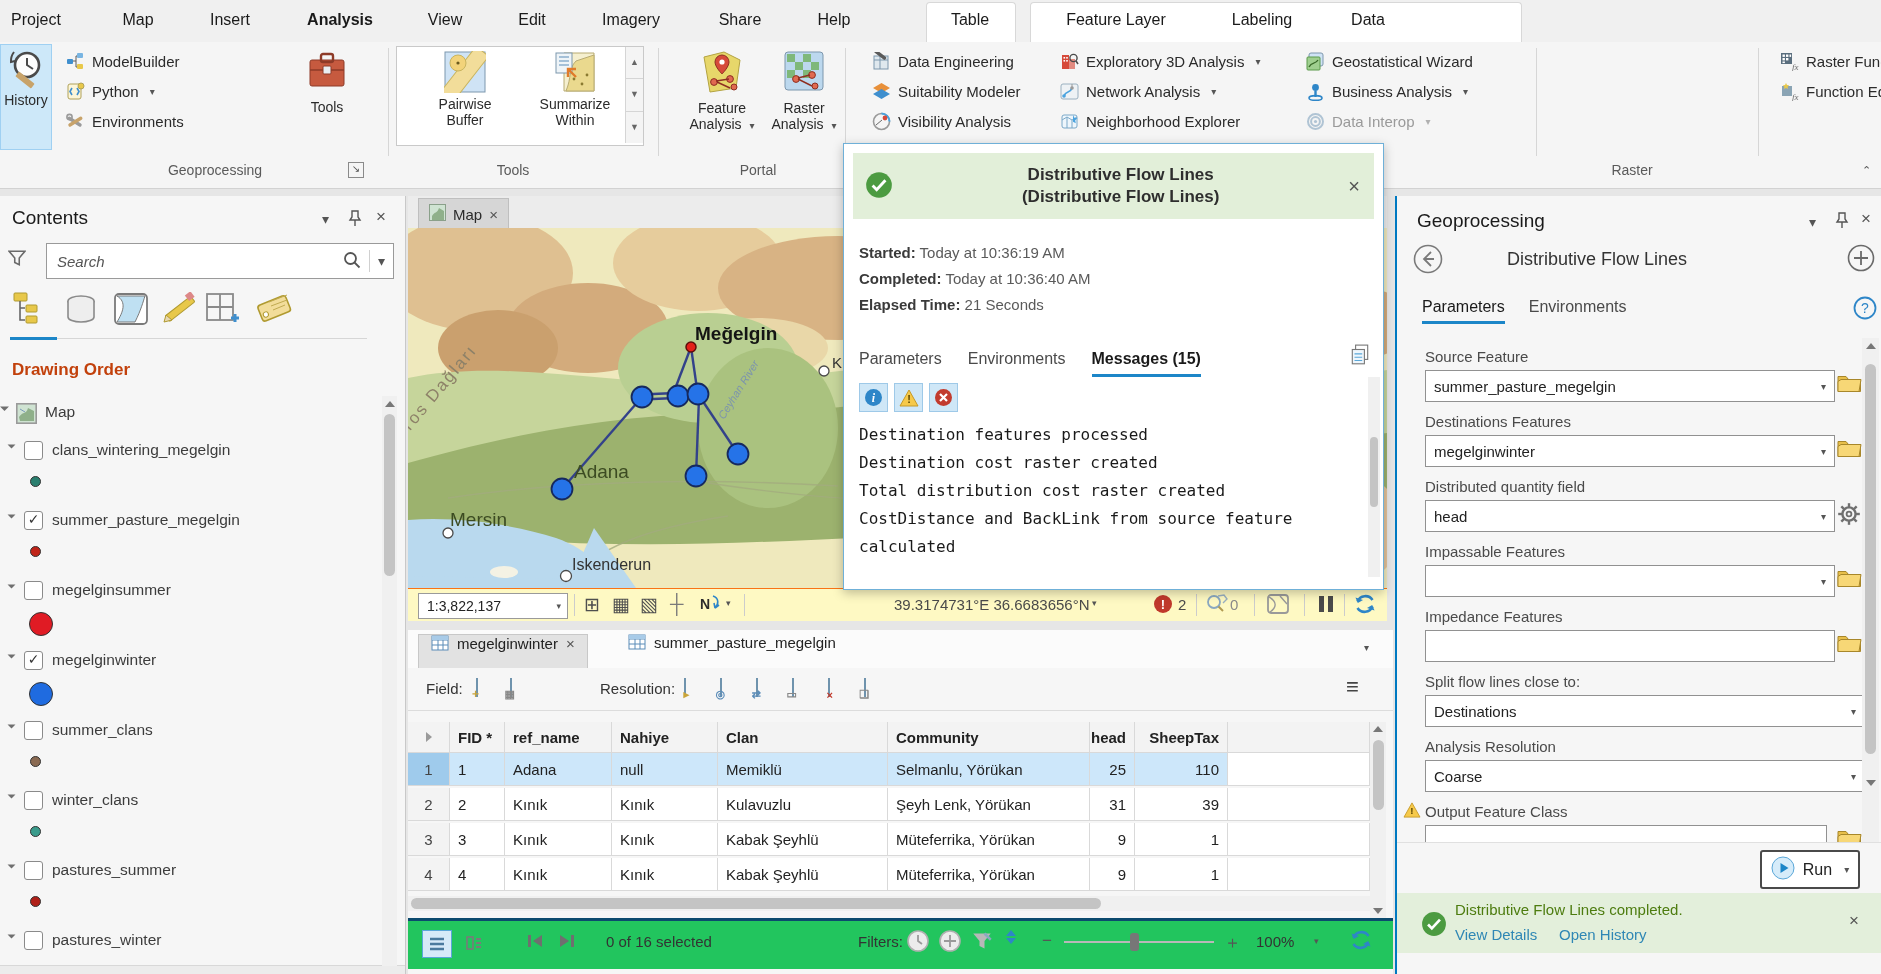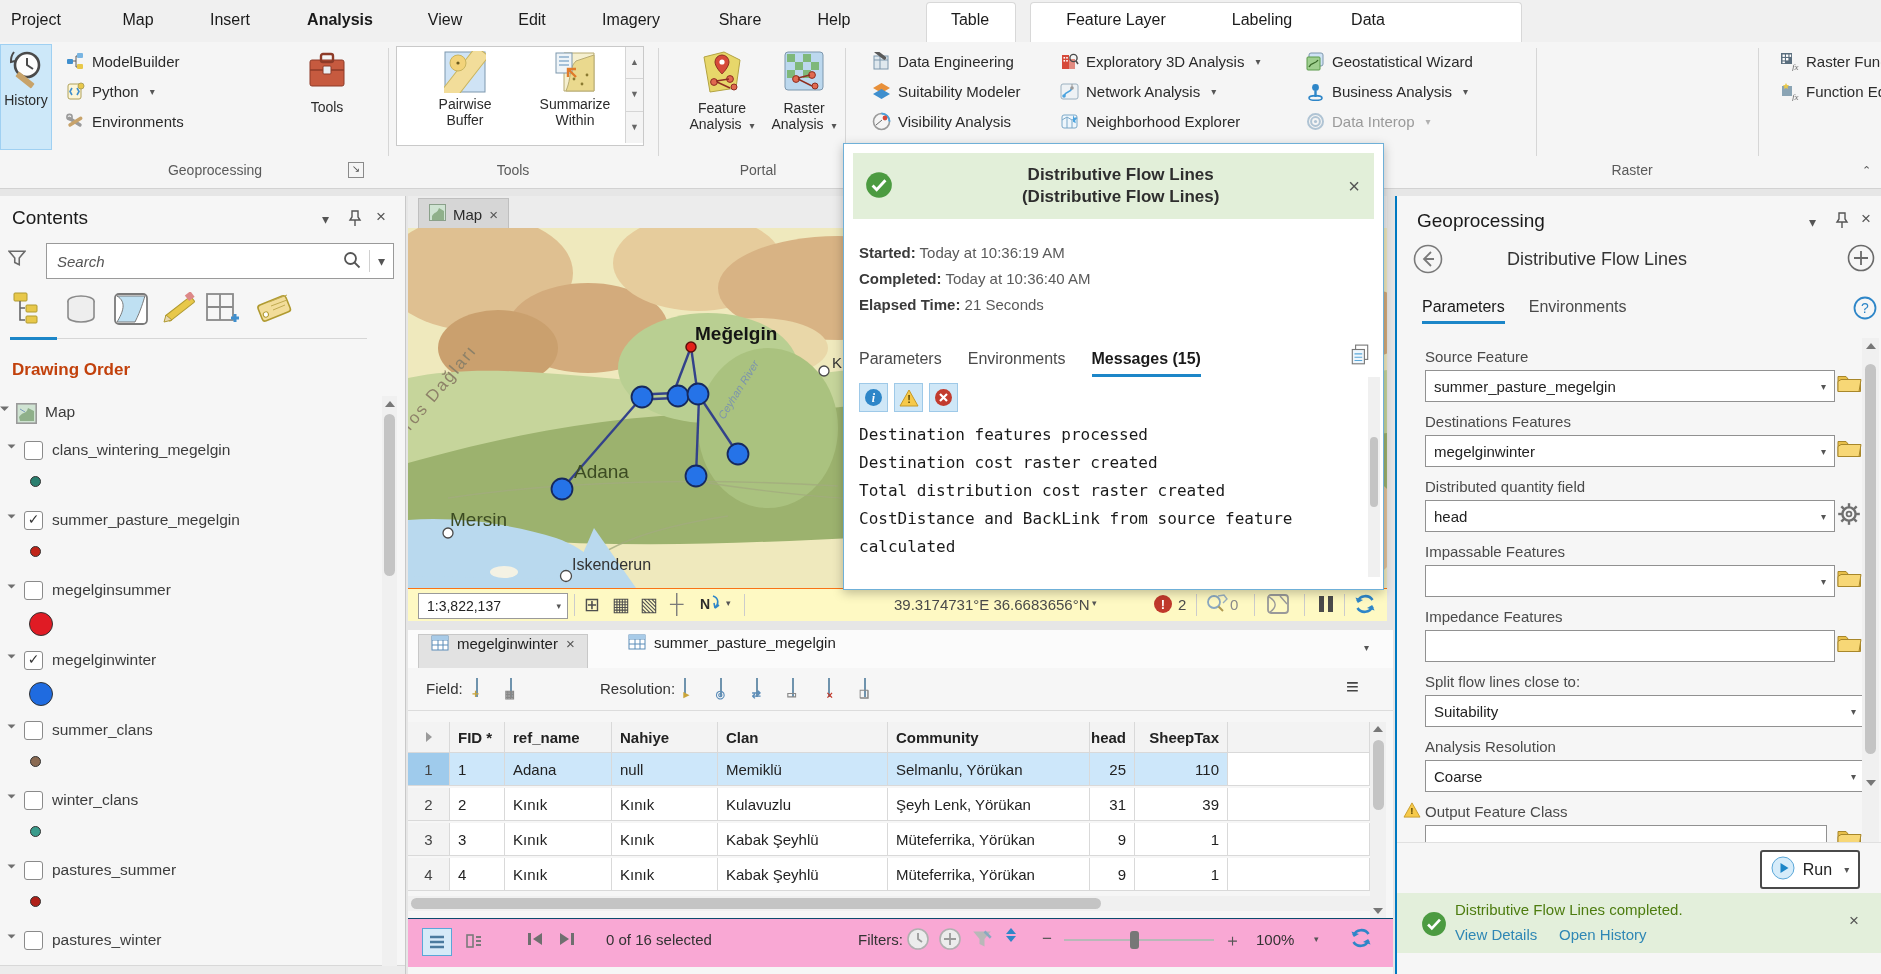--- a/index.html
+++ b/index.html
@@ -718,21 +718,21 @@
     <div class="abs scrollbar" style="left:962px;top:92px;width:16px;height:196px">
       <div class="tri-up" style="margin:4px auto 0"></div>
       <div class="thumb" style="left:2.5px;top:18px;width:11px;height:70px"></div>
       <div class="tri-down" style="position:absolute;bottom:4px;left:3px"></div>
     </div>
 
     <div class="abs scrollbar" style="left:0;top:266px;width:962px;height:15px">
       <div class="thumb" style="left:3px;top:2px;width:690px;height:11px"></div>
     </div>
 
-    <div class="abs" style="left:0;top:288px;width:985px;height:48px;background:#f9a8d4;border-top:1px solid #0c4a6e">
+    <div class="abs" style="left:0;top:288px;width:985px;height:48px;background:#22c55e;border-top:3px solid #0c4a6e">
       <span class="abs" style="left:14px;top:9px;width:28px;height:26px;background:#d6eaf8;border:1px solid #5aa7d8;display:flex;align-items:center;justify-content:center">
           <svg width="16" height="14" viewBox="0 0 16 14">
             <path d="M1 2 h14 M1 7 h14 M1 12 h14" stroke="#4a7a9e" stroke-width="2.4"></path>
           </svg>
         </span>
       <span class="abs" style="left:52px;top:9px;width:28px;height:26px;display:flex;align-items:center;justify-content:center">
           <svg width="16" height="14" viewBox="0 0 16 14">
             <rect x="1" y="1" width="6" height="12" fill="none" stroke="#7a7a7a" stroke-width="1.6"></rect>
             <path d="M10 3 h5 M10 7 h5 M10 11 h5" stroke="#7a7a7a" stroke-width="1.8"></path>
           </svg>
@@ -856,21 +856,21 @@
     <div class="combo" style="left:28px;top:434px;width:400px">
       <span class="cv"></span>
     </div>
     <span class="abs" style="left:440px;top:437px"><svg width="25" height="21" viewBox="0 0 25 20">
           <path d="M1 3 h8 l2.5 3 h12 v12 h-22.5 z" fill="#e8bf4a" stroke="#a8872a"></path>
           <path d="M1 8 l3 -2 h20 l-2 12 h-21 z" fill="#f7d776" stroke="#a8872a"></path>
         </svg></span>
 
     <div class="gp-label" style="left:28px;top:477px">Split flow lines close to:</div>
     <div class="combo" style="left:28px;top:499px;width:430px">
-      <span class="cv">Suitability</span>
+      <span class="cv">Destinations</span>
         <span class="ca">▾</span>
     </div>
 
     <div class="gp-label" style="left:28px;top:542px">Analysis Resolution</div>
     <div class="combo" style="left:28px;top:564px;width:430px">
       <span class="cv">Coarse</span>
         <span class="ca">▾</span>
     </div>
 
     <span class="abs" style="left:6px;top:606px"><svg width="18" height="16" viewBox="0 0 20 18">

